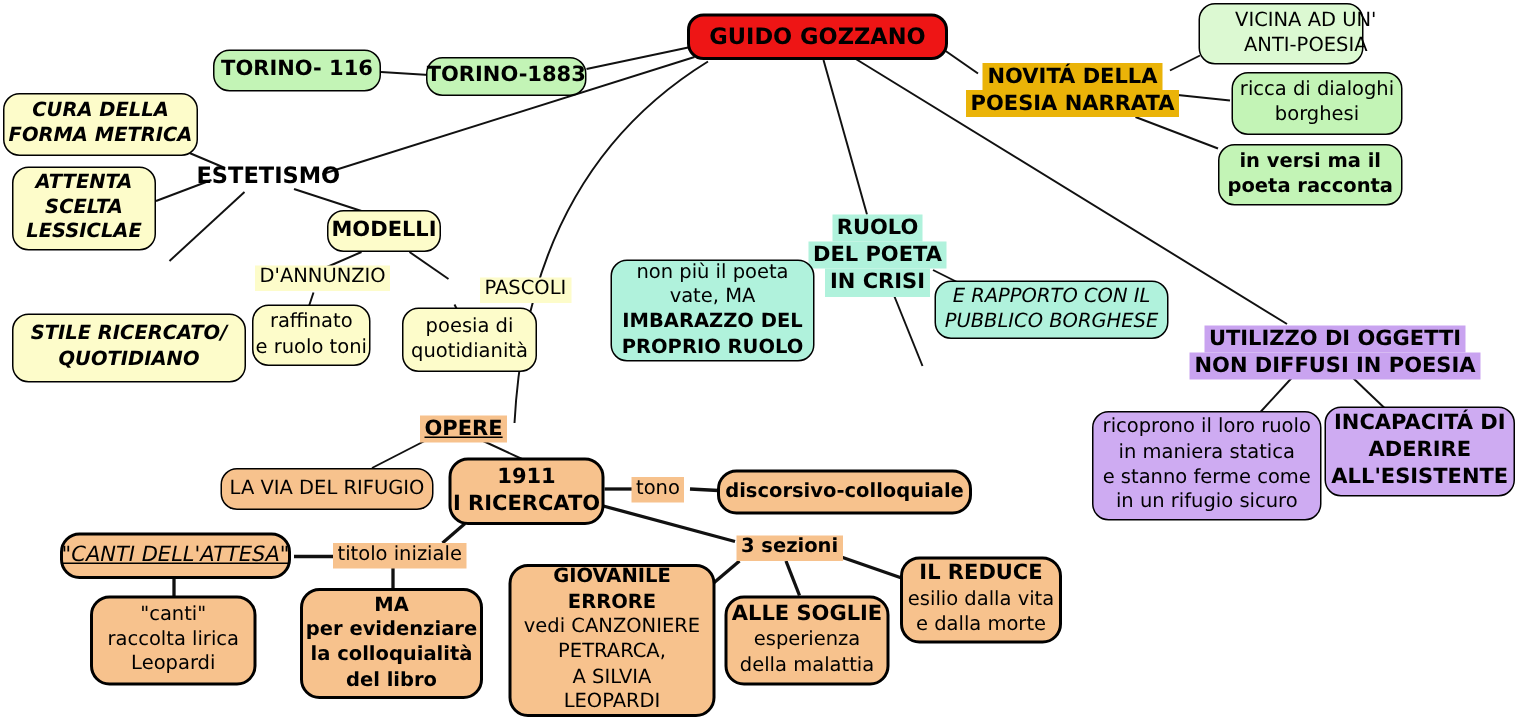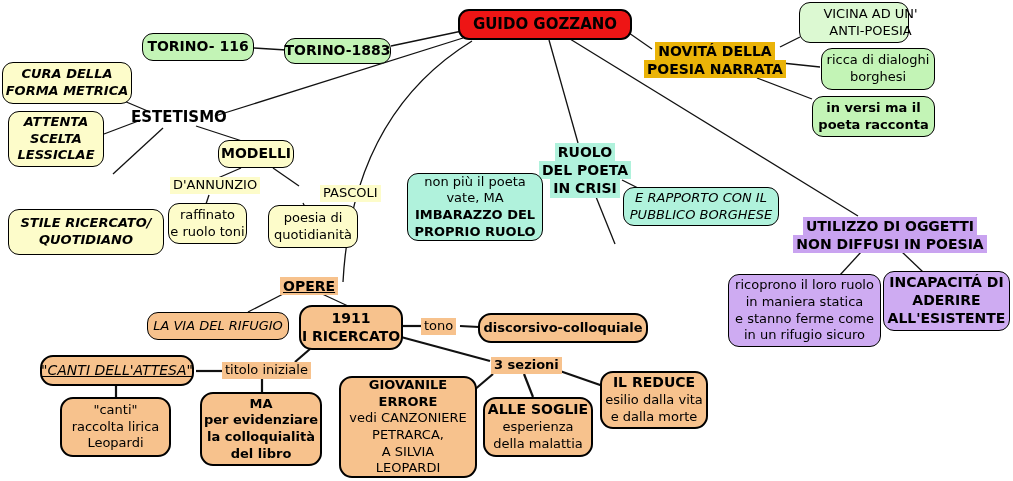--- a/index.html
+++ b/index.html
@@ -178,21 +178,21 @@
   </div>
   <div class="box purple bold fs14" style="left:883px;top:271px;width:127px;height:60px;">
     <span>INCAPACITÁ DI</span>
     <span>ADERIRE</span>
     <span>ALL'ESISTENTE</span>
   </div>
 
   <div class="hl hl-orange bold ul fs14" style="left:280px;top:277px;">
     <span>OPERE</span>
   </div>
-  <div class="box orange" style="left:147px;top:312px;width:142px;height:28px;font-style:italic;">
+  <div class="box orange" style="left:147px;top:312px;width:142px;height:28px;">
     <span>LA VIA DEL RIFUGIO</span>
   </div>
   <div class="box orange thick bold fs14" style="left:299px;top:305px;width:104px;height:45px;">
     <span>1911</span>
     <span>I RICERCATO</span>
   </div>
   <div class="hl hl-orange" style="left:421px;top:318px;">
     <span>tono</span>
   </div>
   <div class="box orange thick bold" style="left:478px;top:313px;width:170px;height:30px;">

